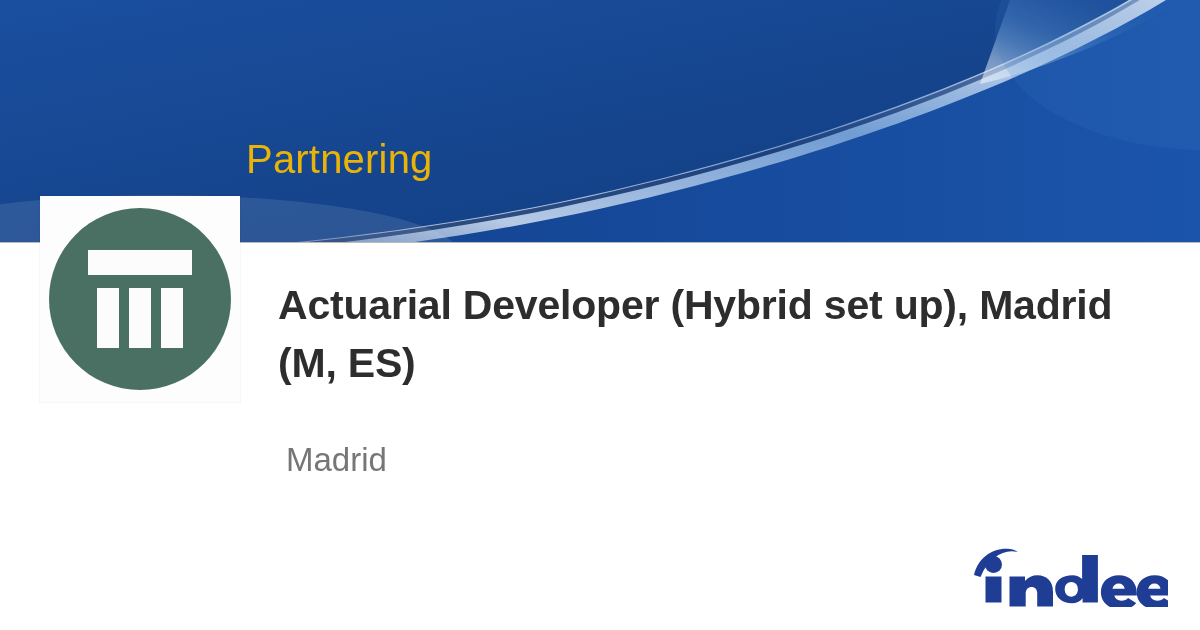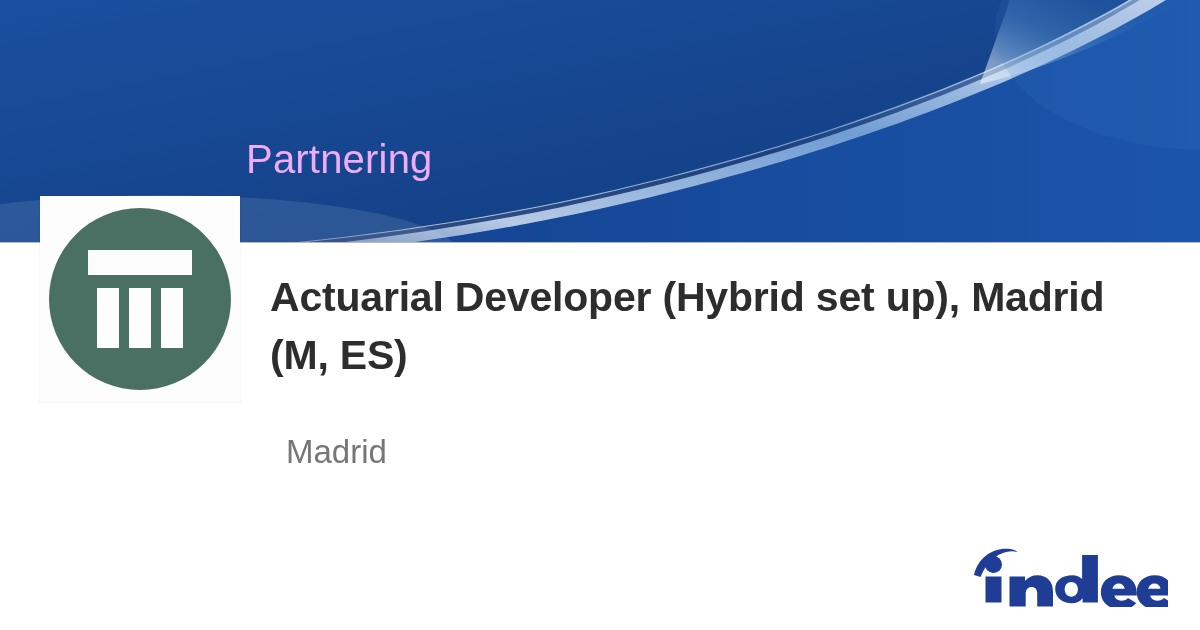--- a/index.html
+++ b/index.html
@@ -54,21 +54,21 @@
   .banner-tagline {
     position: absolute;
     left: 246px;
     top: 47px;
     line-height: 1.12;
     font-size: 40px;
     font-weight: 400;
     letter-spacing: 0.2px;
     white-space: pre;
   }
-  .banner-tagline .l1 { color: #f0abfc; display: block; }
+  .banner-tagline .l1 { color: #eab308; display: block; }
 
   
   .logo-card {
     position: absolute;
     left: 40px;
     top: 196px;
     width: 200px;
     height: 206px;
     background: #fdfdfd;
     box-shadow: 0 0 0 1px rgba(0,0,0,0.03);
@@ -113,21 +113,21 @@
   .temple .c3 { left: 73px; }
 
   
   .job-block {
     position: absolute;
     left: 270px;
     top: 268px;
     width: 890px;
   }
   .job-title {
-    margin: 0;
+    margin: 8px;
     font-size: 41px;
     line-height: 1.42;
     font-weight: 700;
     color: #2d2d2d;
     letter-spacing: -0.2px;
   }
   .job-location {
     margin: 16px;
     padding-top: 32px;
     font-size: 33px;

